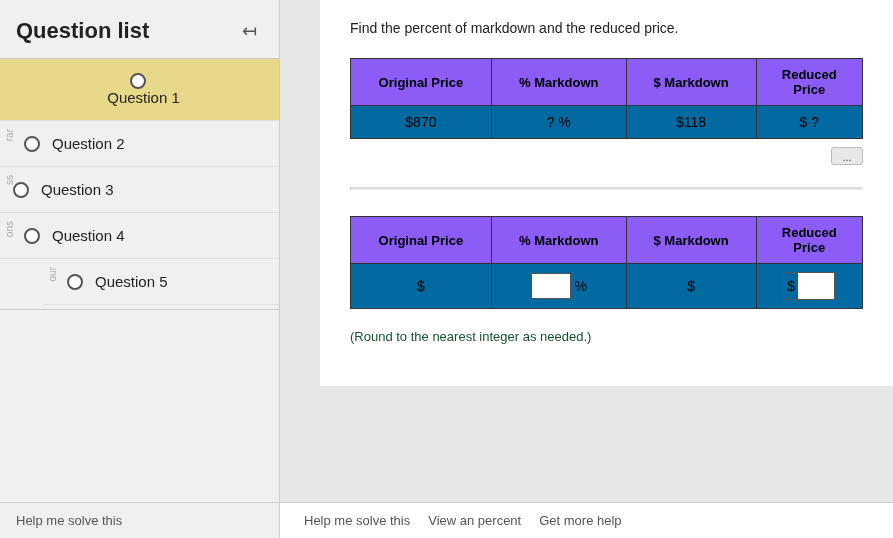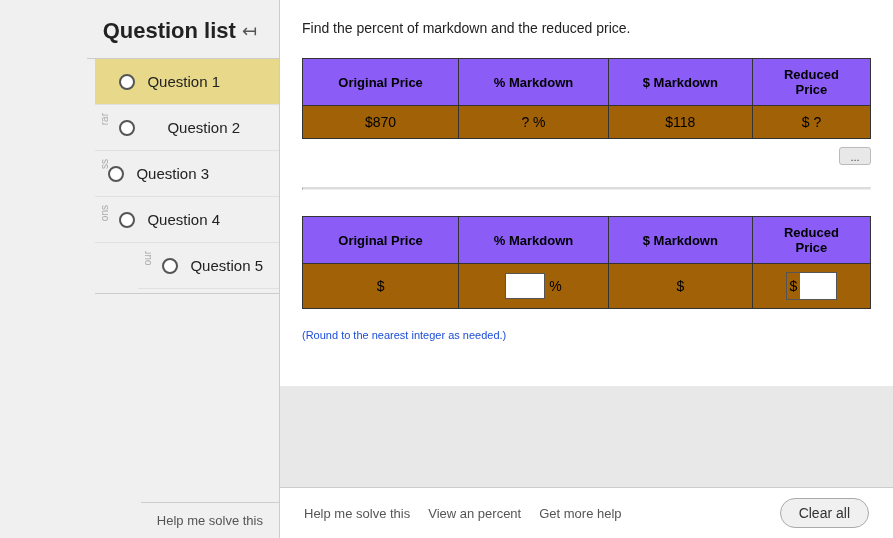--- a/index.html
+++ b/index.html
@@ -14,21 +14,20 @@
 
     
     .sidebar {
       width: 280px;
       min-width: 280px;
       background: #f0f0f0;
       border-right: 1px solid #ccc;
       display: flex;
       flex-direction: column;
       height: 538px;
-      align-items: flex-end;
     }
 
     .sidebar-header {
       display: flex;
       align-items: center;
       justify-content: space-between;
       padding: 18px 16px 14px 16px;
       border-bottom: 1px solid #ccc;
     }
 
@@ -58,20 +57,21 @@
       padding: 14px 16px 14px 24px;
       cursor: pointer;
       font-size: 15px;
       color: #222;
       border-bottom: 1px solid #e0e0e0;
       position: relative;
     }
 
     .question-item.active {
       background: #e8d98a;
+      flex-direction: column;
     }
 
     .question-item .radio-circle {
       width: 16px;
       height: 16px;
       border: 2px solid #555;
       border-radius: 50%;
       margin-right: 12px;
       flex-shrink: 0;
       background: white;
@@ -97,26 +97,27 @@
     .sidebar-footer a {
       color: #555;
       text-decoration: none;
       cursor: pointer;
     }
 
     
     .main {
       flex: 1;
       background: white;
-      padding: 20px 22px;
+      padding: 20px 30px;
       display: flex;
       flex-direction: column;
       gap: 18px;
       height: 386px;
       overflow-y: auto;
+      margin-left: 40px;
     }
 
     .instruction-text {
       font-size: 14px;
       color: #222;
       margin-bottom: 4px;
     }
 
     
     .data-table {
@@ -130,21 +131,21 @@
       text-align: center;
     }
 
     .data-table th {
       background: #8b5cf6;
       font-weight: bold;
       font-size: 13px;
     }
 
     .data-table td {
-      background: #a16207;
+      background: #0369a1;
     }
 
     .answer-input {
       width: 40px;
       height: 26px;
       border: 1px solid #555;
       text-align: center;
       font-size: 14px;
       outline: none;
     }
@@ -163,22 +164,22 @@
     .answer-input-dollar input {
       width: 36px;
       height: 26px;
       border: none;
       text-align: center;
       font-size: 14px;
       outline: none;
     }
 
     .note-text {
-      font-size: 11px;
-      color: #1d4ed8;
+      font-size: 13px;
+      color: #14532d;
       margin-top: 2px;
     }
 
     .footer-link {
       font-size: 13px;
       color: #555;
       cursor: pointer;
       background: none;
       border: none;
     }
@@ -219,21 +220,21 @@
 <div class="sidebar">
   <div class="sidebar-header">
     <span class="sidebar-title">Question list</span>
     <button class="collapse-btn">↤</button>
   </div>
   <div class="question-list">
     <div class="question-item active">
       <div class="radio-circle"></div>
       <span>Question 1</span>
     </div>
-    <div class="question-item" style="position:relative;gap:20px;">
+    <div class="question-item" style="position:relative;">
       <span class="side-label" style="position:absolute;left:4px;font-size:10px;color:#aaa;writing-mode:vertical-rl;transform:rotate(180deg);top:8px;">rar</span>
       <div class="radio-circle"></div>
       <span>Question 2</span>
     </div>
     <div class="question-item" style="position:relative;padding-left:13px;">
       <span class="side-label" style="position:absolute;left:4px;font-size:10px;color:#aaa;writing-mode:vertical-rl;transform:rotate(180deg);top:8px;">ss</span>
       <div class="radio-circle"></div>
       <span>Question 3</span>
     </div>
     <div class="question-item" style="position:relative;">
@@ -315,15 +316,14 @@
   </table>
 
   <p class="note-text">(Round to the nearest integer as needed.)</p>
 
   <div style="position:fixed; bottom:0; left:280px; right:0; background:white; border-top:1px solid #ccc; padding: 10px 24px; display:flex; justify-content:space-between; align-items:center;">
     <div style="display:flex; gap: 18px;">
       <button class="footer-link">Help me solve this</button>
       <button class="footer-link">View an percent</button>
       <button class="footer-link">Get more help</button>
     </div>
-    <button class="clear-all-btn">Clear all</button>
   </div>
 </div>
 
 </body></html>

